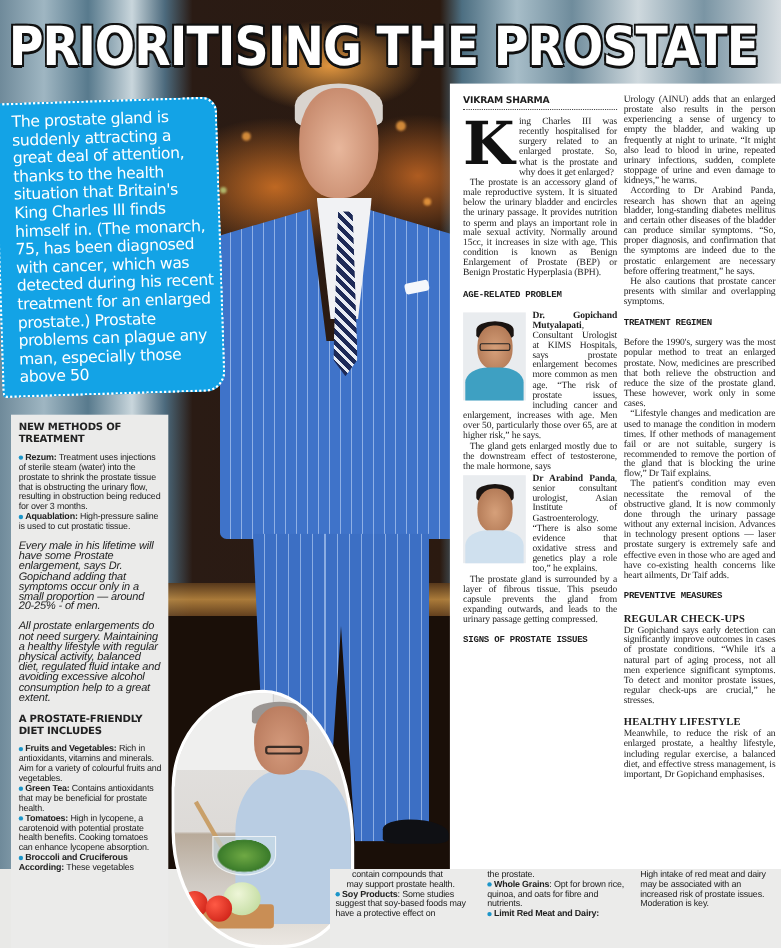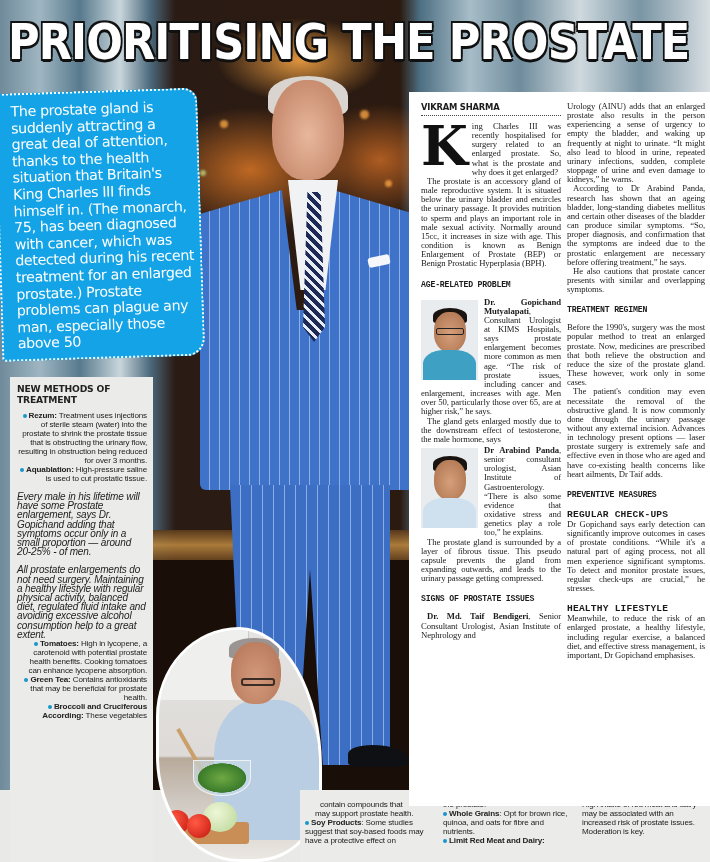--- a/index.html
+++ b/index.html
@@ -68,21 +68,21 @@
   }
   .intro p { font-family: "DejaVu Sans", sans-serif; font-size: 14.2px; line-height: 16.6px; color: #ffffff; letter-spacing: -0.35px; }
 
   
   .left-panel {
     position: absolute; left: 10px; top: 377px; width: 143px; height: 485px;
     background: #ebebea; padding: 7px 6px 0 7px;
     font-family: "Liberation Sans", sans-serif;
   }
   .lp-h { font-family: "DejaVu Sans", sans-serif; font-weight: bold; font-size: 9.2px; line-height: 10.5px; color: #222; margin-bottom: 6px; letter-spacing: -0.2px; }
-  .lp-item, .lp-body { font-size: 8.1px; line-height: 9px; color: #222; letter-spacing: -0.15px; text-align: right; }
+  .lp-item, .lp-body { font-size: 8.1px; line-height: 9px; color: #222; letter-spacing: -0.15px; }
   .lp-item b { font-weight: bold; }
   .bullet { display: inline-block; width: 4px; height: 4px; border-radius: 50%; background: #1b95c9; vertical-align: middle; margin-right: 2px; }
   .lp-ital { font-style: italic; font-size: 10px; line-height: 9.2px; margin-top: 9px; color: #222; letter-spacing: -0.15px; }
   .lp-h2 { margin-top: 10px; }
 
   
   .circle-photo {
     position: absolute; left: 156px; top: 627px; width: 166px; height: 235px; overflow: hidden;
     border-radius: 50% 50% 40% 50% / 38% 60% 30% 45%;
     background: linear-gradient(180deg, #e5e4e2 0%, #dddad7 55%, #b8aa9a 56%, #cfc9c2 75%, #ebe7e2 100%);
@@ -96,44 +96,44 @@
   .cp-bowl { position: absolute; left: 34px; top: 130px; width: 58px; height: 36px; border-radius: 0 0 50% 50%; background: radial-gradient(ellipse, #6fa944, #3a7b2a 60%, rgba(200,220,230,0.6) 62%); border: 1px solid rgba(255,255,255,0.7); }
   .cp-spoon { position: absolute; left: 32px; top: 95px; width: 4px; height: 60px; background: #c9a06a; transform: rotate(-30deg); }
   .cp-board { position: absolute; left: 0; top: 192px; width: 90px; height: 22px; background: #c98e55; border-radius: 3px; }
   .cp-tomato { position: absolute; width: 24px; height: 24px; border-radius: 50%; background: radial-gradient(circle at 35% 35%, #ff5a45, #c4170e); }
   .cp-cabbage { position: absolute; left: 44px; top: 172px; width: 34px; height: 30px; border-radius: 50%; background: radial-gradient(circle at 40% 35%, #eef6d8, #b9d694); }
 
   
   .article {
     position: absolute; left: 409px; top: 76px; width: 301px; height: 714px;
     background: #ffffff; padding: 10px 6px 0 12px;
-    font-family: "Liberation Serif", serif; color: #1c1c1c; margin-top: 16px;
+    font-family: "Liberation Serif", serif; color: #1c1c1c;
   }
   .col { position: absolute; top: 10px; width: 140px; }
   .col.c1 { left: 12px; }
   .col.c2 { left: 158px; width: 138px; }
   .byline { font-family: "DejaVu Sans", sans-serif; font-weight: bold; font-size: 8.4px; letter-spacing: -0.2px; padding-bottom: 3px; border-bottom: 1px dotted #444; margin-bottom: 6px; }
   .txt { font-size: 8.7px; line-height: 9.15px; text-align: justify; letter-spacing: -0.1px; }
   .txt p { text-indent: 6px; }
   .txt p.noind { text-indent: 0; }
   .dropcap { float: left; font-family: "DejaVu Serif", serif; font-size: 54px; line-height: 44px; font-weight: bold; margin: 2px 4px 0 0; color: #111; }
   .sec-h { font-family: Liberation Mono, monospace; font-weight: bold; font-size: 8.2px; letter-spacing: -0.2px; margin: 11px 0 9px 0; }
-  .sub-h { font-family: Liberation Mono, monospace; font-size: 9.6px; font-weight: bold; letter-spacing: 0.2px; margin-top: 10px; }
+  .sub-h { font-family: Liberation Serif, serif; font-size: 9.6px; font-weight: bold; letter-spacing: 0.2px; margin-top: 10px; }
   .portrait { float: left; width: 57px; height: 80px; margin: 2px 6px 2px 0; position: relative; overflow: hidden; background: #e9ecef; }
   .portrait .face { position: absolute; left: 13px; top: 12px; width: 32px; height: 40px; border-radius: 45%; background: radial-gradient(ellipse at 50% 55%, #d6a07a, #a86e4b); }
   .portrait .hair { position: absolute; left: 12px; top: 8px; width: 34px; height: 16px; border-radius: 50% 50% 20% 20%; background: #1a1411; }
   .portrait .body { position: absolute; left: 2px; top: 50px; width: 53px; height: 34px; border-radius: 40% 40% 0 0; }
   .portrait .glasses { position: absolute; left: 15px; top: 28px; width: 28px; height: 7px; border: 1.5px solid #222; border-radius: 2px; }
 
   
   .bottom-strip {
     position: absolute; left: 300px; top: 790px; width: 410px; height: 72px; background: #ebebea;
     font-family: "Liberation Sans", sans-serif; font-size: 8.1px; line-height: 9px; color: #222;
   }
-  .bs-col { position: absolute; top: 10px; letter-spacing: -0.15px; }
+  .bs-col { position: absolute; top: 0; letter-spacing: -0.15px; }
   .bs-col b { font-weight: bold; }
 </style>
 </head>
 <body>
 
 <div class="hero">
   <div class="bokeh" style="left:260px;top:30px;width:10px;height:10px;"></div>
   <div class="bokeh" style="left:220px;top:120px;width:8px;height:8px;"></div>
   <div class="bokeh" style="left:360px;top:110px;width:9px;height:9px;"></div>
   <div class="bokeh" style="left:385px;top:180px;width:7px;height:7px;"></div>
@@ -157,22 +157,24 @@
 <div class="intro">
   <p>The prostate gland is suddenly attracting a great deal of attention, thanks to the health situation that Britain's King Charles III finds himself in. (The monarch, 75, has been diagnosed with cancer, which was detected during his recent treatment for an enlarged prostate.) Prostate problems can plague any man, especially those above 50</p>
 </div>
 
 <div class="left-panel">
   <div class="lp-h">NEW METHODS OF TREATMENT</div>
   <div class="lp-item"><span class="bullet"></span><b>Rezum:</b><span> Treatment uses injections of sterile steam (water) into the prostate to shrink the prostate tissue that is obstructing the urinary flow, resulting in  obstruction being reduced for over 3 months.</span></div>
   <div class="lp-item"><span class="bullet"></span><b>Aquablation:</b><span> High-pressure saline is used to cut prostatic tissue.</span></div>
   <div class="lp-ital">Every male in his lifetime will have some Prostate enlargement, says Dr. Gopichand adding that symptoms occur only in a small proportion — around 20-25% - of men.</div>
   <div class="lp-ital">All prostate enlargements do not need surgery. Maintaining a healthy lifestyle with regular physical activity, balanced diet, regulated fluid intake and avoiding excessive alcohol consumption help to a great extent.</div>
+  <div class="lp-h lp-h2">A PROSTATE-FRIENDLY DIET INCLUDES</div>
+  <div class="lp-item"><span class="bullet"></span><b>Fruits and Vegetables:</b><span> Rich in antioxidants, vitamins and minerals. Aim for a variety of colourful fruits and vegetables.</span></div>
+  <div class="lp-item"><span class="bullet"></span><b>Green Tea:</b><span> Contains antioxidants that may be beneficial for prostate health.</span></div>
   <div class="lp-item"><span class="bullet"></span><b>Tomatoes:</b><span> High in lycopene, a carotenoid with potential prostate health benefits. Cooking tomatoes can enhance lycopene absorption.</span></div>
-  <div class="lp-item"><span class="bullet"></span><b>Green Tea:</b><span> Contains antioxidants that may be beneficial for prostate health.</span></div>
   <div class="lp-item"><span class="bullet"></span><b>Broccoli and Cruciferous According:</b><span> These vegetables</span></div>
 </div>
 
 <div class="circle-photo">
   <div class="cp-cabinet"></div>
   <div class="cp-man-body"></div>
   <div class="cp-man-hair"></div>
   <div class="cp-man-head"></div>
   <div class="cp-glasses"></div>
   <div class="cp-spoon"></div>
@@ -219,33 +221,33 @@
         <span class="portrait">
             <span class="hair"></span>
             <span class="face"></span>
             <span class="body" style="background:#cfe0ee;"></span>
           </span><b>Dr Arabind Panda</b><span>, senior consultant urologist, Asian Institute of Gastroenterology. “There is also some evidence that oxidative stress and genetics play a role too,” he explains.</span>
       </p>
       <p>The prostate gland is surrounded by a layer of fibrous tissue. This pseudo capsule prevents the gland from expanding outwards, and leads to the urinary passage getting compressed.</p>
     </div>
     <div class="sec-h">SIGNS OF PROSTATE ISSUES</div>
     <div class="txt">
-      <p><b>Dr. Md. Taif Bendigeri</b><span>, Senior Consultant Urologist, Asian Institute of Nephrology and</span></p>
     </div>
   </div>
 
   <div class="col c2">
     <div class="txt">
       <p class="noind">Urology (AINU) adds that an enlarged prostate also results in the person experiencing a sense of urgency to empty the bladder, and waking up frequently at night to urinate. “It might also lead to blood in urine, repeated urinary infections, sudden, complete stoppage of urine and even damage to kidneys,” he warns.</p>
       <p>According to Dr Arabind Panda, research has shown that an ageing bladder, long-standing diabetes mellitus and certain other diseases of the bladder can produce similar symptoms. “So, proper diagnosis, and confirmation that the symptoms are indeed due to the prostatic enlargement are necessary before offering treatment,” he says.</p>
       <p>He also cautions that prostate cancer presents with similar and overlapping symptoms.</p>
     </div>
     <div class="sec-h">TREATMENT REGIMEN</div>
     <div class="txt">
       <p class="noind">Before the 1990's, surgery was the most popular method to treat an enlarged prostate. Now, medicines are prescribed that both relieve the obstruction and reduce the size of the prostate gland. These however, work only in some cases.</p>
+      <p>“Lifestyle changes and medication are used to manage the condition in modern times. If other methods of management fail or are not suitable, surgery is recommended to remove the portion of the gland that is blocking the urine flow,” Dr Taif explains.</p>
       <p>The patient's condition may even necessitate the removal of the obstructive gland. It is now commonly done through the urinary passage without any external incision. Advances in technology present options — laser prostate surgery is extremely safe and effective even in those who are aged and have co-existing health concerns like heart ailments, Dr Taif adds.</p>
     </div>
     <div class="sec-h">PREVENTIVE MEASURES</div>
     <div class="sub-h">REGULAR CHECK-UPS</div>
     <div class="txt">
         <p class="noind">Dr Gopichand says early detection can significantly improve outcomes in cases of prostate conditions. “While it's a natural part of aging process, not all men experience significant symptoms. To detect and monitor prostate issues, regular check-ups are crucial,” he stresses.</p>
       </div>
     <div class="sub-h">HEALTHY LIFESTYLE</div>
     <div class="txt">
         <p class="noind">Meanwhile, to reduce the risk of an enlarged prostate, a healthy lifestyle, including regular exercise, a balanced diet, and effective stress management, is important, Dr Gopichand emphasises.</p>

